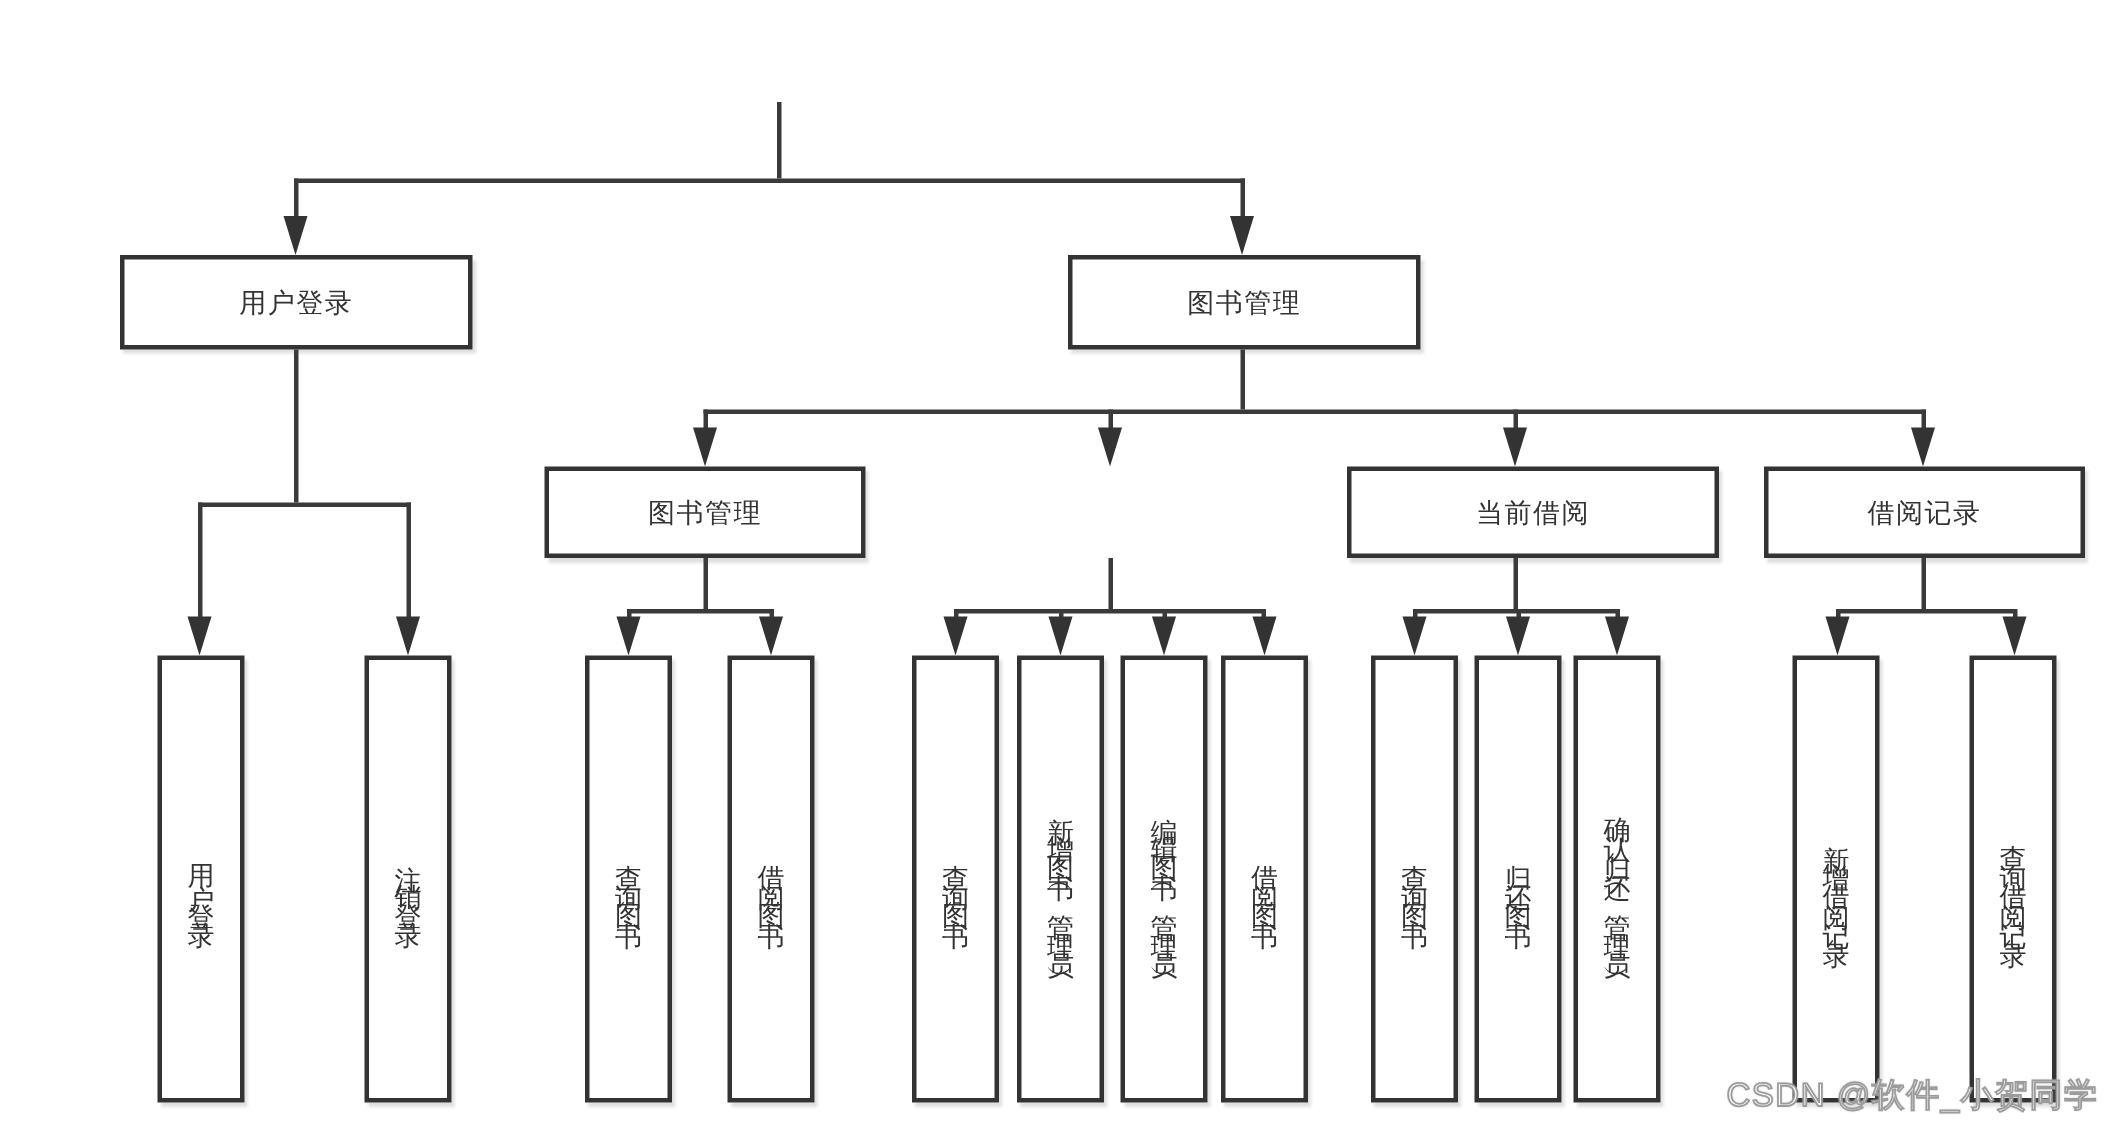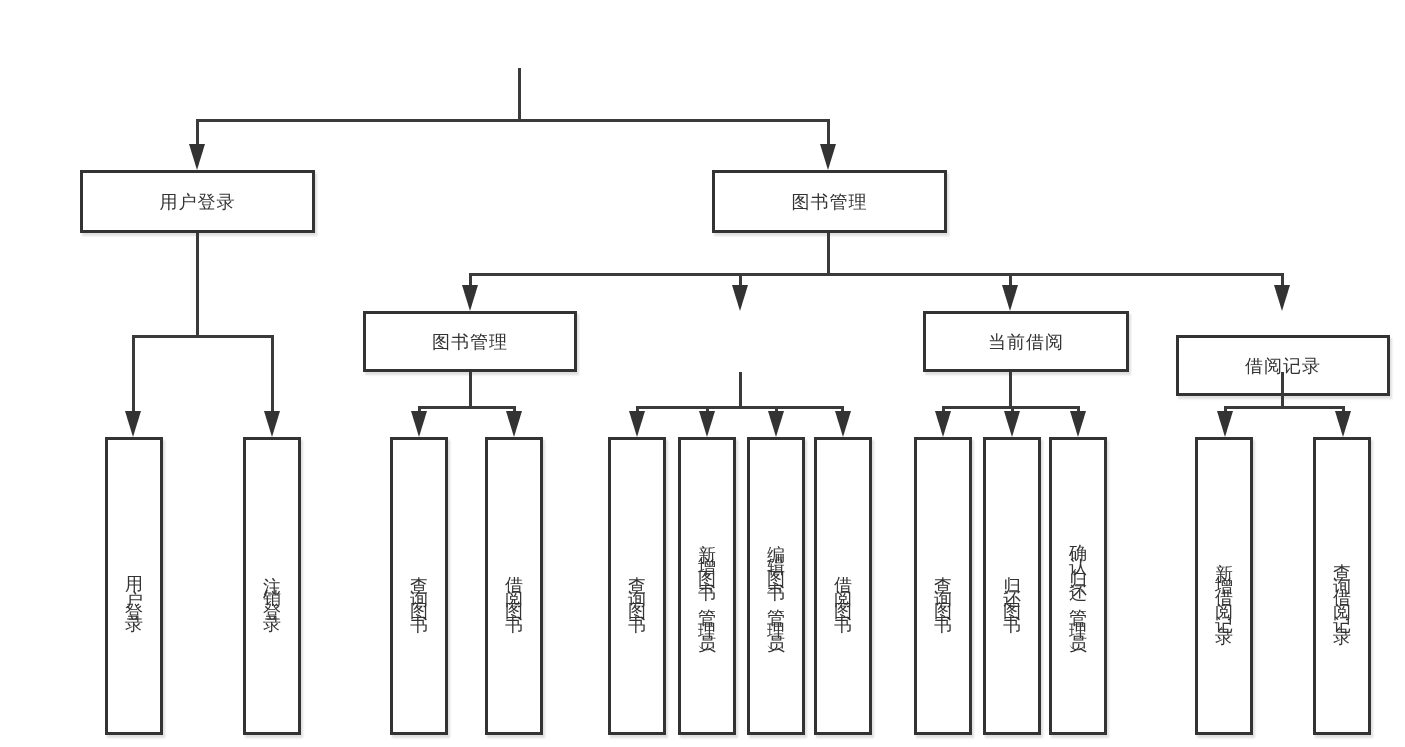--- a/index.html
+++ b/index.html
@@ -74,24 +74,24 @@
     <div class="arrow" style="left:732px;top:285px;"></div>
     <div class="vl" style="left:1009px;top:273px;height:14px;"></div>
     <div class="arrow" style="left:1002px;top:285px;"></div>
     <div class="vl" style="left:1281px;top:273px;height:14px;"></div>
     <div class="arrow" style="left:1274px;top:285px;"></div>
   </div>
 
   <div class="box" style="left:363px;top:311px;width:214px;height:61px;">
     <span>图书管理</span>
   </div>
-  <div class="box" style="left:923px;top:311px;width:206px;height:61px;">
+  <div class="box" style="left:898px;top:311px;width:248px;height:61px;">
     <span>当前借阅</span>
   </div>
-  <div class="box" style="left:1176px;top:311px;width:214px;height:61px;margin-top:24px;">
+  <div class="box" style="left:1176px;top:311px;width:214px;height:61px;">
     <span>借阅记录</span>
   </div>
 
   <div>
     <div class="vl" style="left:469px;top:372px;height:34px;"></div>
     <div class="hl" style="left:418px;top:406px;width:97px;"></div>
     <div class="vl" style="left:418px;top:406px;height:8px;"></div>
     <div class="arrow" style="left:411px;top:411px;"></div>
     <div class="vl" style="left:513px;top:406px;height:8px;"></div>
     <div class="arrow" style="left:506px;top:411px;"></div>
@@ -141,14 +141,15 @@
   <div class="box leaf" style="left:747px;top:437px;width:58px;height:298px;">编辑图书（管理员）</div>
   <div class="box leaf" style="left:814px;top:437px;width:58px;height:298px;">借阅图书</div>
 
   <div class="box leaf" style="left:914px;top:437px;width:58px;height:298px;">查询图书</div>
   <div class="box leaf" style="left:983px;top:437px;width:58px;height:298px;">归还图书</div>
   <div class="box leaf" style="left:1049px;top:437px;width:58px;height:298px;">确认归还（管理员）</div>
 
   <div class="box leaf" style="left:1195px;top:437px;width:58px;height:298px;">新增借阅记录</div>
   <div class="box leaf" style="left:1313px;top:437px;width:58px;height:298px;">查询借阅记录</div>
 
+  <div class="watermark">CSDN @软件_小贺同学</div>
 
 </div>
 
 </body></html>

